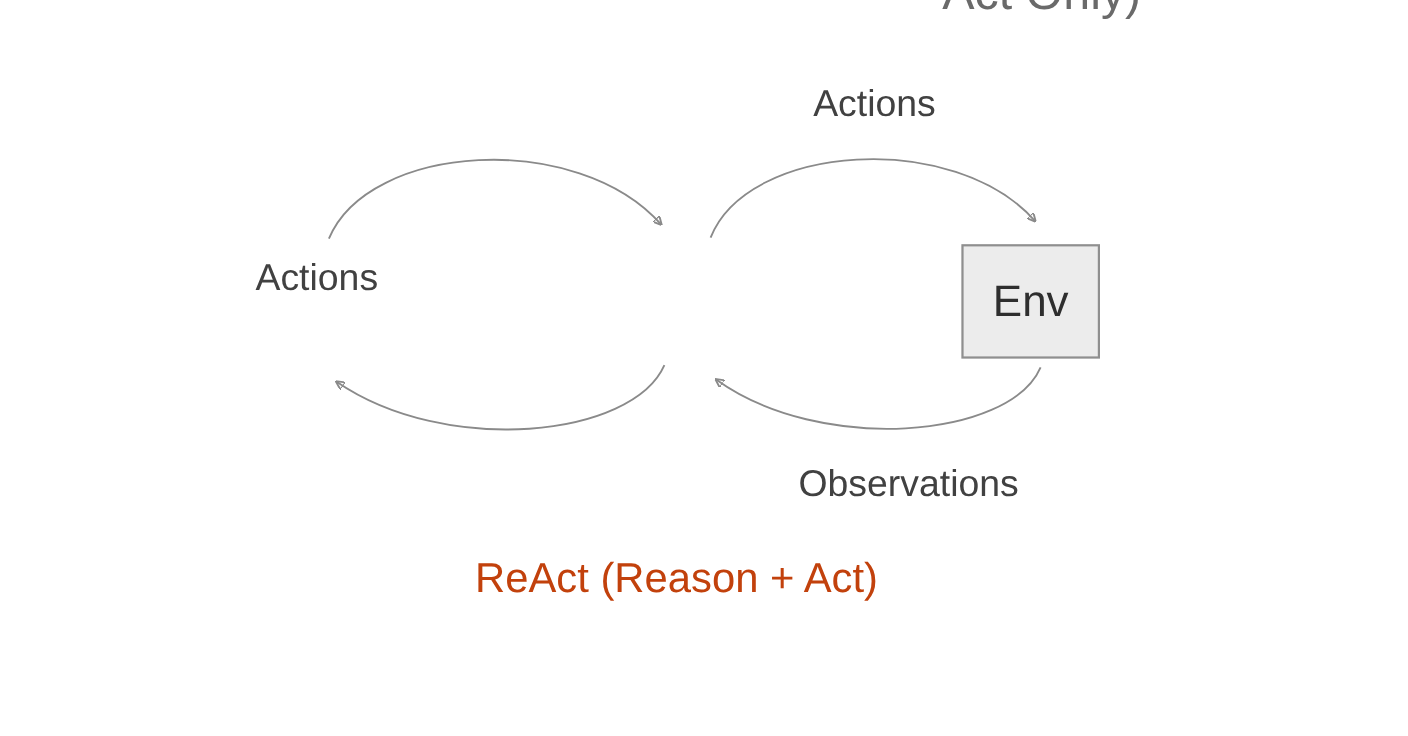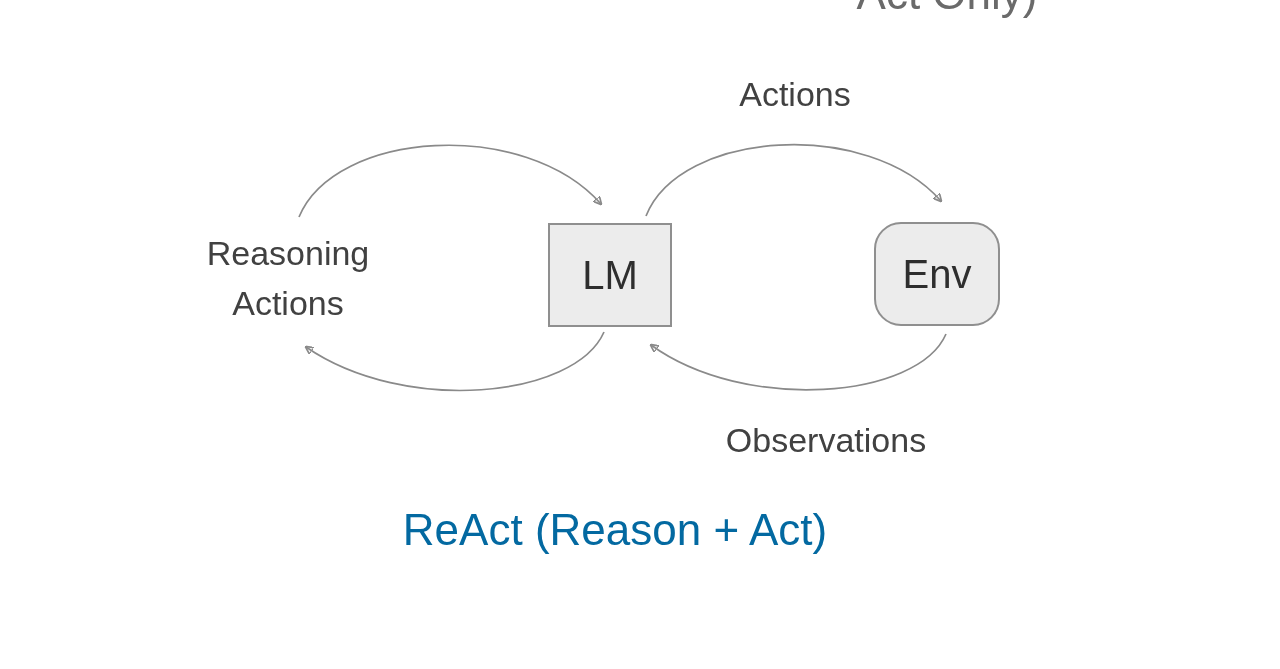--- a/index.html
+++ b/index.html
@@ -48,28 +48,28 @@
     background: #ececec;
     border: 2px solid #8f8f8f;
     display: flex;
     align-items: center;
     justify-content: center;
     font-size: 40px;
     color: #2e2e2e;
     box-sizing: border-box;
   }
   .node.lm  { left: 548px; top: 223px; width: 124px; height: 104px; }
-  .node.env { left: 874px; top: 222px; width: 126px; height: 104px; border-radius: 27px; }
+  .node.env { left: 874px; top: 222px; width: 126px; height: 104px; }
   .caption {
     left: 365px;
     top: 505px;
     width: 500px;
     text-align: center;
-    font-size: 44px;
-    color: #0369a1;
+    font-size: 38px;
+    color: #c2410c;
     white-space: nowrap;
   }
   svg.edges {
     position: absolute;
     left: 0; top: 0;
     width: 1280px;
     height: 669px;
     pointer-events: none;
   }
   svg.edges path {
@@ -95,27 +95,23 @@
     <path d="M 604 332 C 575 398, 405 415, 306 347" marker-end="url(#arrowhead)"></path>
     <path d="M 646 216 C 680 130, 868 118, 941 201" marker-end="url(#arrowhead)"></path>
     <path d="M 946 334 C 918 399, 745 413, 651 345" marker-end="url(#arrowhead)"></path>
   </svg>
 
   <div class="abs edge-label actions">Actions</div>
 
   <div class="abs edge-label observations">Observations</div>
 
   <div class="abs side-label">
-    <div>Reasoning</div>
     <div>Actions</div>
   </div>
 
-  <div class="abs node lm">
-    <span>LM</span>
-  </div>
 
   <div class="abs node env">
     <span>Env</span>
   </div>
 
   <div class="abs caption">ReAct (Reason + Act)</div>
 
 </div>
 
 </body></html>

